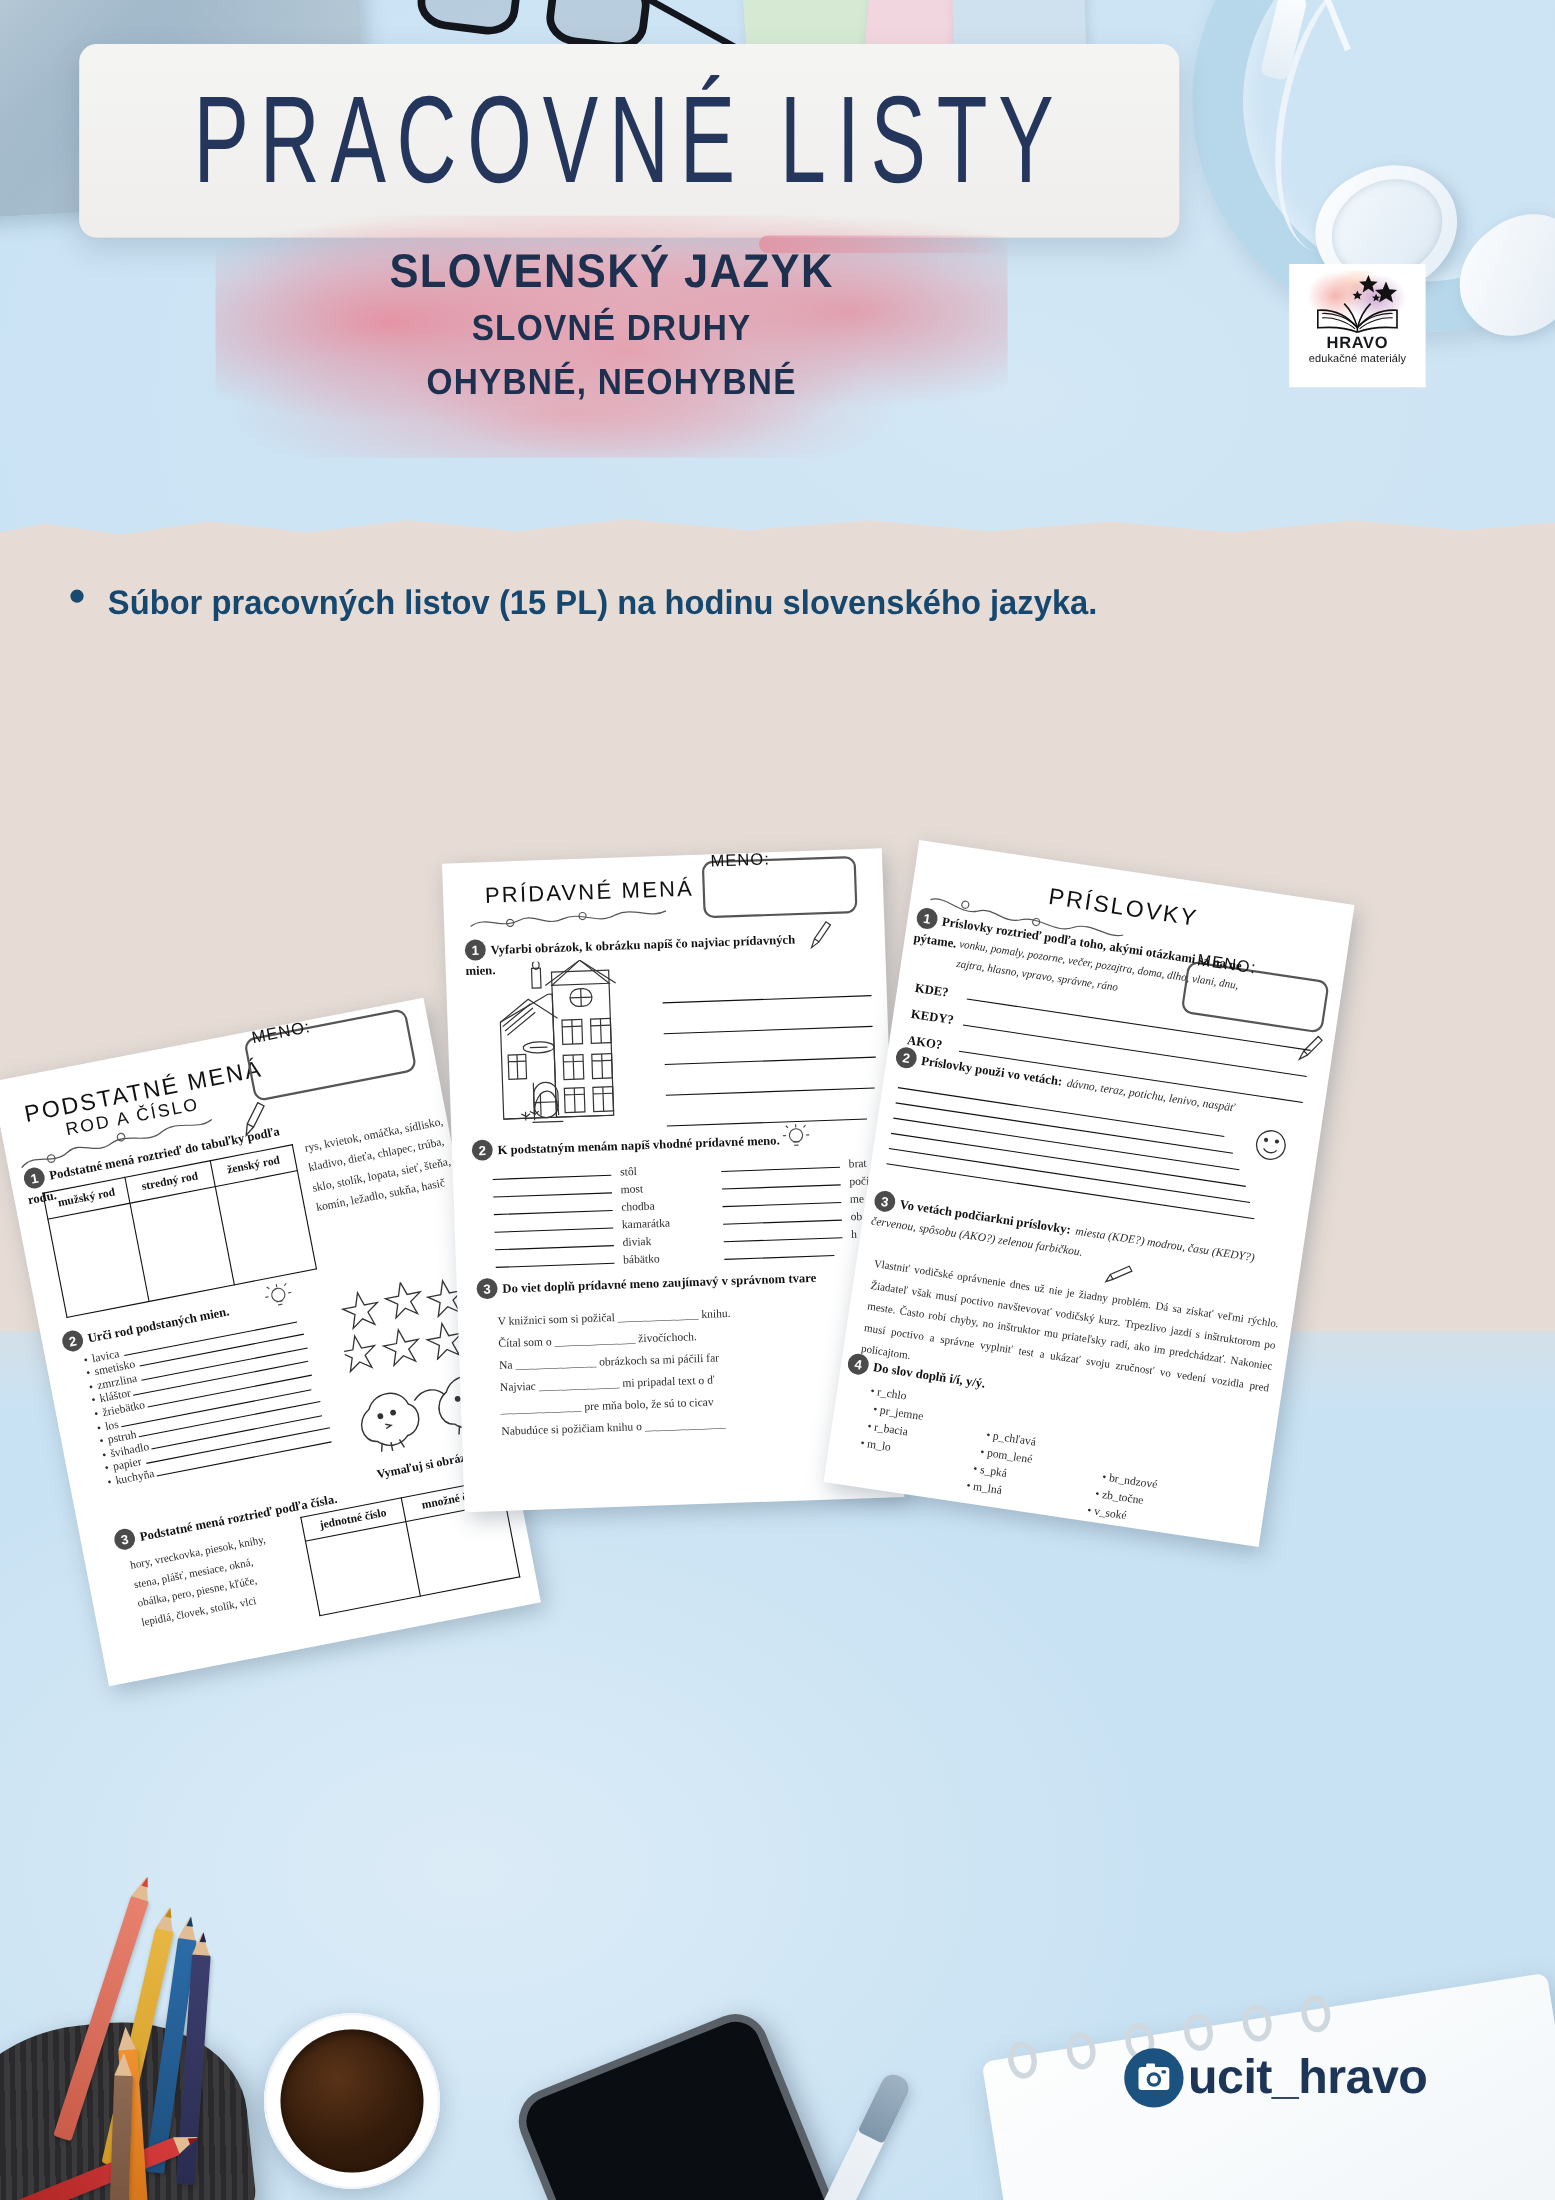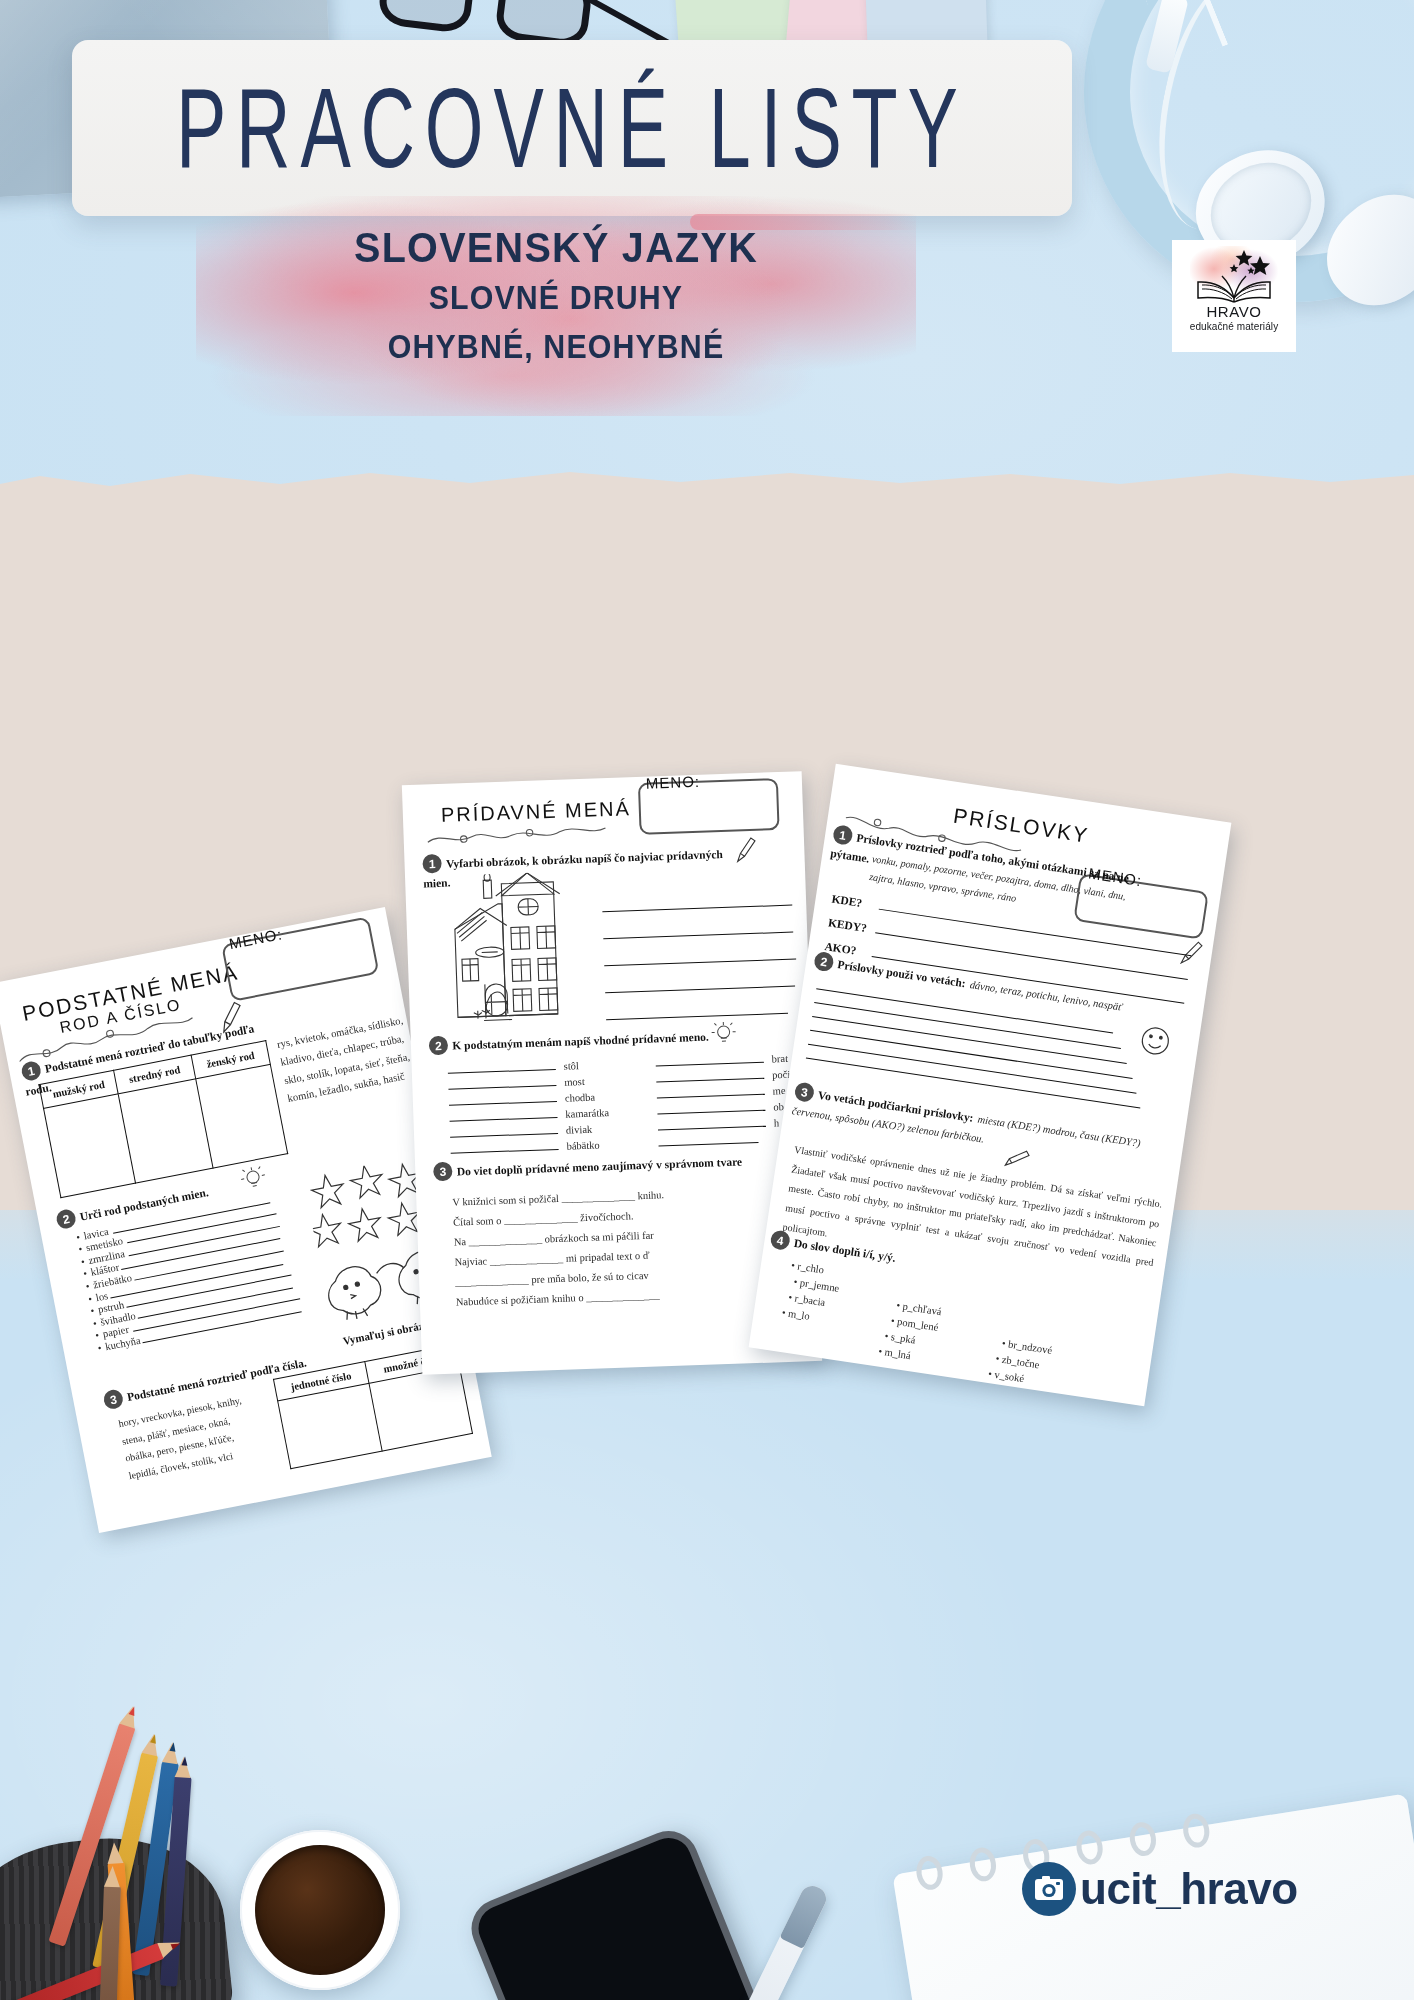--- a/index.html
+++ b/index.html
@@ -204,21 +204,21 @@
     padding-top:6px;
   }
   .logo-art { position:relative; width:104px; height:58px; }
   .logo-splash {
     position:absolute; left:8px; top:0; width:92px; height:52px;
     background:
       radial-gradient(ellipse 40% 60% at 26% 44%, rgba(243,168,164,.85), rgba(243,168,164,0) 70%),
       radial-gradient(ellipse 42% 58% at 66% 48%, rgba(196,150,198,.80), rgba(196,150,198,0) 72%),
       radial-gradient(ellipse 34% 48% at 46% 26%, rgba(250,196,170,.72), rgba(250,196,170,0) 72%);
   }
-  .logo-name { font-size:15px; font-weight:normal; color:#16181c; letter-spacing:.6px; line-height:1.1; }
+  .logo-name { font-size:15px; font-weight:bold; color:#16181c; letter-spacing:.6px; line-height:1.1; }
   .logo-tag { font-size:10px; color:#16181c; letter-spacing:.1px; }
 
   
   .beige-band {
     position:absolute; left:0; top:470px; width:1414px; height:740px;
     background:#e6dcd5;
     clip-path: polygon(
       0 14px, 40px 6px, 110px 16px, 190px 4px, 280px 14px, 370px 3px, 470px 13px,
       570px 2px, 680px 12px, 790px 3px, 900px 13px, 1010px 4px, 1120px 14px,
       1230px 3px, 1330px 12px, 1414px 5px,
@@ -406,20 +406,24 @@
     </svg>
   </div>
   <div class="logo-name">HRAVO</div>
   <div class="logo-tag">edukačné materiály</div>
 </div>
 
 <div class="beige-band"></div>
 <div class="beige-fade"></div>
 
 <div class="bullets">
+  <div class="bullet-row">
+    <div class="bullet-dot"></div>
+    <div class="bullet-text">Súbor pracovných listov (15 PL) na hodinu slovenského jazyka.</div>
+  </div>
 </div>
 
 <div class="sheet" id="sheet1">
   <div class="pad">
     <div class="ws-title" style="position:absolute;left:24px;top:24px;font-size:21px">PODSTATNÉ MENÁ</div>
     <div class="ws-title" style="position:absolute;left:58px;top:48px;font-size:16px">ROD A ČÍSLO</div>
     <svg style="position:absolute;left:10px;top:64px" width="210" height="22">
       <path d="M2,18 C16,6 30,22 46,12 C60,4 70,20 86,12 C102,4 118,20 134,10 C150,2 166,16 180,8" fill="none" stroke="#555" stroke-width="1.1"></path>
       <circle cx="30" cy="15" r="3.4" fill="none" stroke="#555" stroke-width="1.1"></circle>
       <circle cx="96" cy="8" r="3.4" fill="none" stroke="#555" stroke-width="1.1"></circle>

